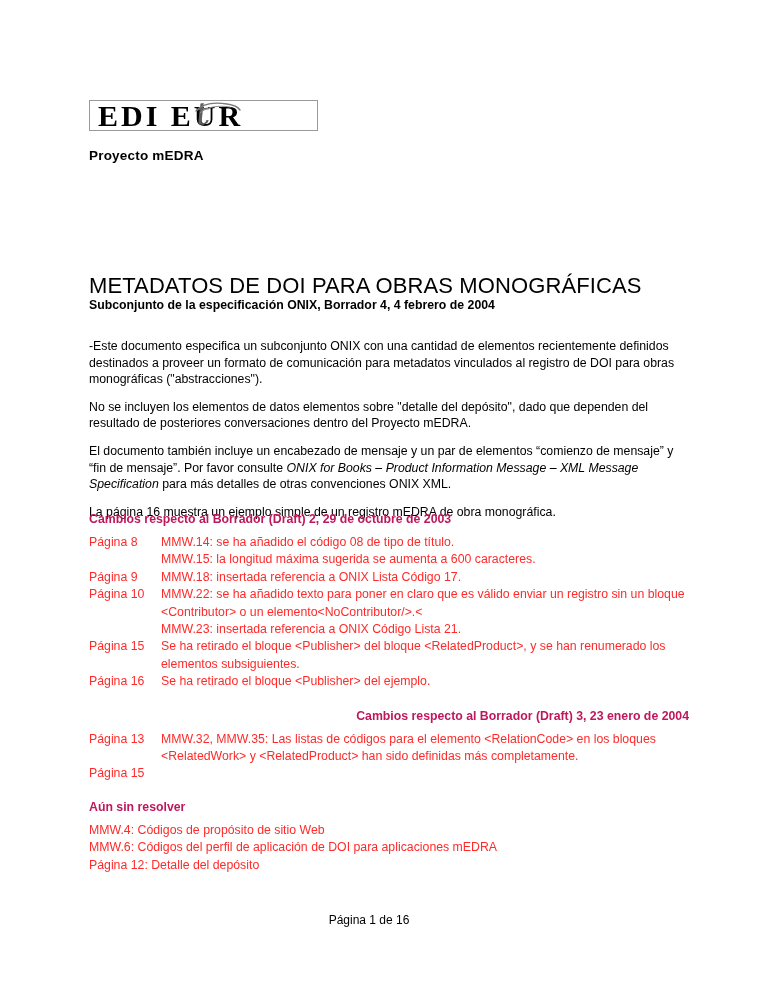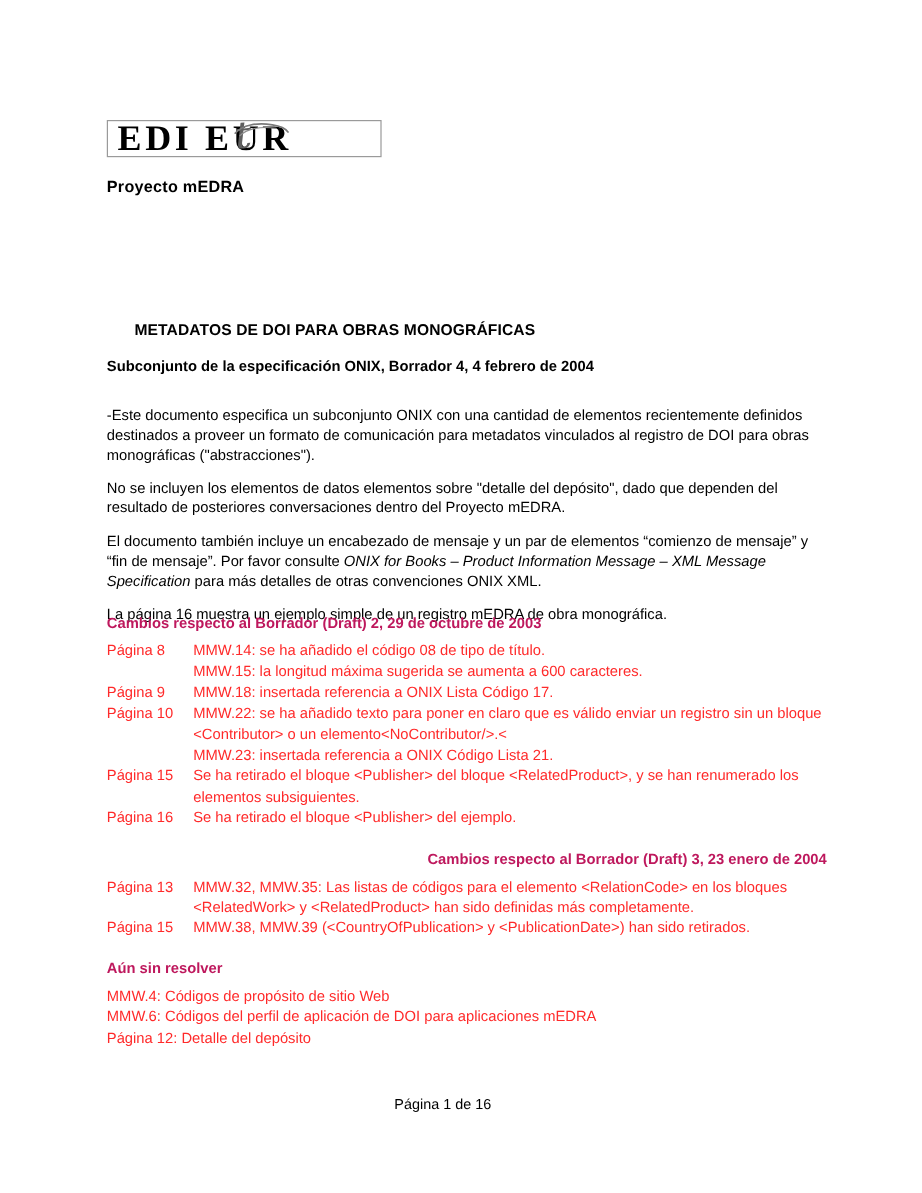--- a/index.html
+++ b/index.html
@@ -87,25 +87,24 @@
     left: 0;
     top: 148px;
     font-size: 13.5px;
     font-weight: bold;
     letter-spacing: 0.2px;
   }
   .doc-title {
     position: absolute;
     left: 0;
     top: 258px;
-    font-size: 13px;
-    font-weight: bold;
+    font-size: 22px;
+    font-weight: normal;
     letter-spacing: 0.1px;
     white-space: nowrap;
-    margin-left: 23px;
   }
   .doc-subtitle {
     position: absolute;
     left: 0;
     top: 288px;
     font-size: 12.3px;
     font-weight: bold;
   }
 
   .body-block {
@@ -237,21 +236,20 @@
 
       <p class="chg-heading spaced">Cambios respecto al Borrador (Draft) 3, 23 enero de 2004</p>
 
       <div>
         <div class="chg-row">
           <span class="chg-label">Página 13</span>
           <span class="chg-text">MMW.32, MMW.35: Las listas de códigos para el elemento &lt;RelationCode&gt; en los bloques &lt;RelatedWork&gt; y &lt;RelatedProduct&gt; han sido definidas más completamente.</span>
         </div>
         <div class="chg-row">
           <span class="chg-label">Página 15</span>
-          <span class="chg-text">MMW.38, MMW.39 (&lt;CountryOfPublication&gt; y &lt;PublicationDate&gt;) han sido retirados.</span>
         </div>
       </div>
 
       <div class="section-gap"></div>
 
       <p class="chg-heading">Aún sin resolver</p>
 
       <div>
         <div class="simple-row">MMW.4: Códigos de propósito de sitio Web</div>
         <div class="simple-row">MMW.6: Códigos del perfil de aplicación de DOI para aplicaciones mEDRA</div>

